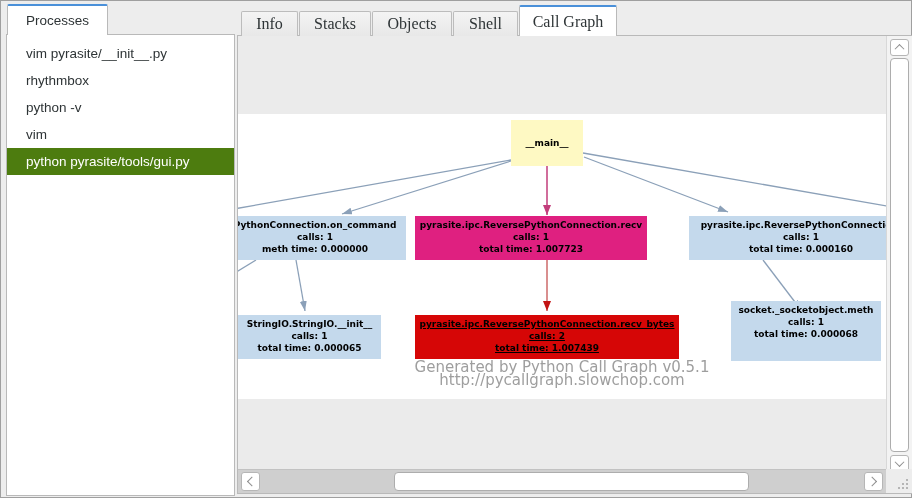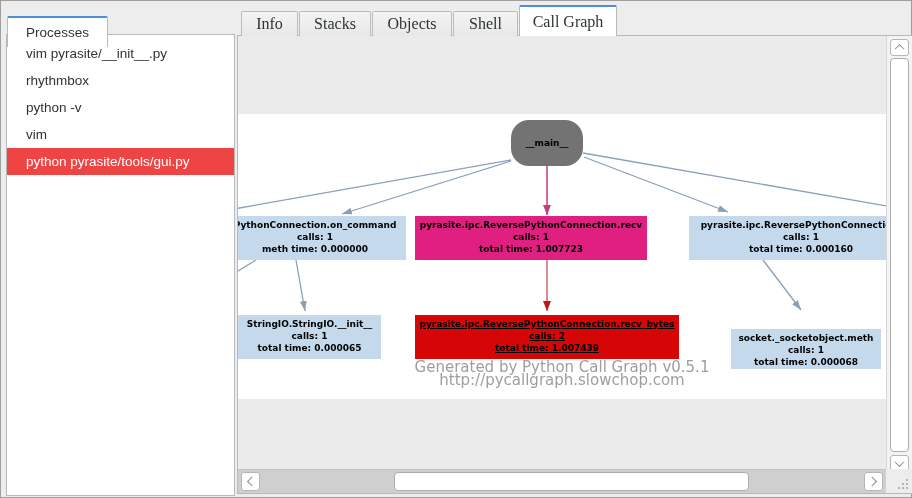--- a/index.html
+++ b/index.html
@@ -2,29 +2,29 @@
 <html><head>
 <meta charset="utf-8">
 <style>
   * { margin:0; padding:0; box-sizing:border-box; }
   html,body { width:912px; height:498px; overflow:hidden;
     font-family:"Liberation Sans", sans-serif; background:#ededed; }
   .window { position:relative; width:912px; height:498px; background:#ededed;
     border:1px solid #9f9f9f; color:#2e3436; }
 
   
-  .ltab { position:absolute; left:6px; top:15px; width:101px; height:31px;
+  .ltab { position:absolute; left:6px; top:3px; width:101px; height:31px;
     background:#fff; border:1px solid #b9b9b9; border-bottom:none;
     border-top:2px solid #4a90d9; border-radius:2px 2px 0 0; z-index:3;
     display:flex; align-items:center; justify-content:center; font-size:13.5px; }
   .left-panel { position:absolute; left:5px; top:33px; width:229px; height:462px;
     background:#ffffff; border:1px solid #b9b9b9; padding-top:5px; z-index:2; }
   .prow { height:27px; line-height:27px; padding-left:19px; font-size:13.5px;
     white-space:nowrap; cursor:default; }
-  .prow.sel { background:#ef4444; color:#ffffff; }
+  .prow.sel { background:#4d7c0f; color:#ffffff; }
 
   
   .rtabs { position:absolute; left:240px; top:4px; height:31px; display:flex;
     align-items:flex-end; z-index:3; }
   .rtab { height:25px; border:1px solid #bcbcbc; border-bottom:none;
     background:linear-gradient(#f4f4f4,#e8e8e8); border-radius:2px 2px 0 0;
     display:flex; align-items:center; justify-content:center; font-size:16px;
     margin-right:1px;font-family:Liberation Serif, serif; }
   .rtab.active { height:31px; background:#ffffff; border-color:#b9b9b9;
     border-top:2px solid #4a90d9; }
@@ -34,21 +34,21 @@
   
   .graph-outer { position:absolute; left:236px; top:34px; width:676px; height:459px;
     border:1px solid #b9b9b9; background:#ebebeb; z-index:1; }
   .canvas { position:absolute; left:0; top:78px; width:648px; height:285px;
     background:#ffffff; overflow:hidden; }
   .edges { position:absolute; left:0; top:0; }
   .node { position:absolute; text-align:center; color:#000;
     font-family:"DejaVu Sans", sans-serif; font-weight:bold; font-size:9px;
     line-height:12px; padding-top:3px; white-space:nowrap; }
   .node.single { display:flex; align-items:center; justify-content:center; padding-top:0; }
-  .c-gray{background:#737373;border-radius:18px;} .c-blue{background:#c4d9ec;}
+  .c-gray{background:#fef9c3;} .c-blue{background:#c4d9ec;}
   .c-pink{background:#df2080;} .c-red{background:#d60606;text-decoration:underline;}
   .caption { position:absolute; left:0; top:247px; width:648px; text-align:center;
     color:#9e9e9e; font-family:"DejaVu Sans", sans-serif; font-size:15px;
     line-height:13px; }
 
   
   .vsb { position:absolute; right:0; top:0; width:26px; height:433px;
     background:#f3f3f3; border-left:1px solid #d8d8d8; }
   .hsb { position:absolute; left:0; top:433px; width:648px; height:24px;
     background:#cfcfcf; border-top:1px solid #c2c2c2; }
@@ -147,21 +147,21 @@
         <div>calls: 1</div>
         <div>total time: 0.000065</div>
       </div>
 
       <div class="node c-red" style="left:177px;top:201px;width:264px;height:44px">
         <div>pyrasite.ipc.ReversePythonConnection.recv_bytes</div>
         <div>calls: 2</div>
         <div>total time: 1.007439</div>
       </div>
 
-      <div class="node c-blue" style="left:493px;top:215px;width:150px;height:40px">
+      <div class="node c-blue" style="left:493px;top:187px;width:150px;height:60px">
         <div>socket._socketobject.meth</div>
         <div>calls: 1</div>
         <div>total time: 0.000068</div>
       </div>
 
       <div class="caption">
         <div>Generated by Python Call Graph v0.5.1</div>
         <div>http://pycallgraph.slowchop.com</div>
       </div>
     </div>

